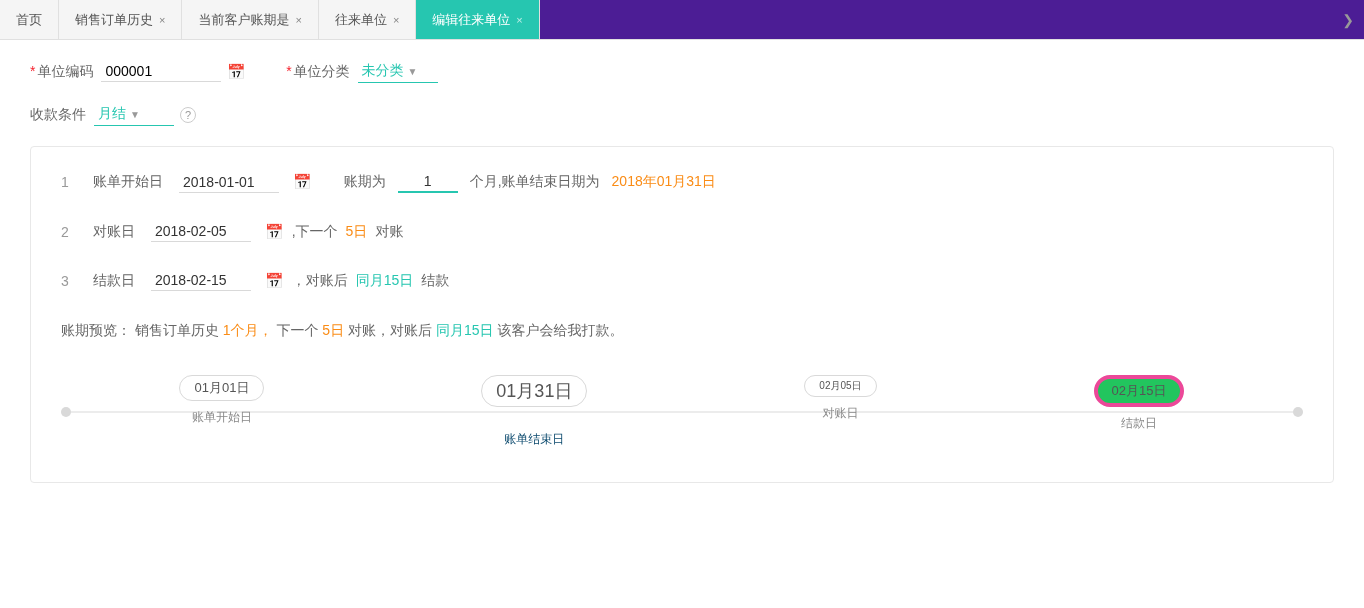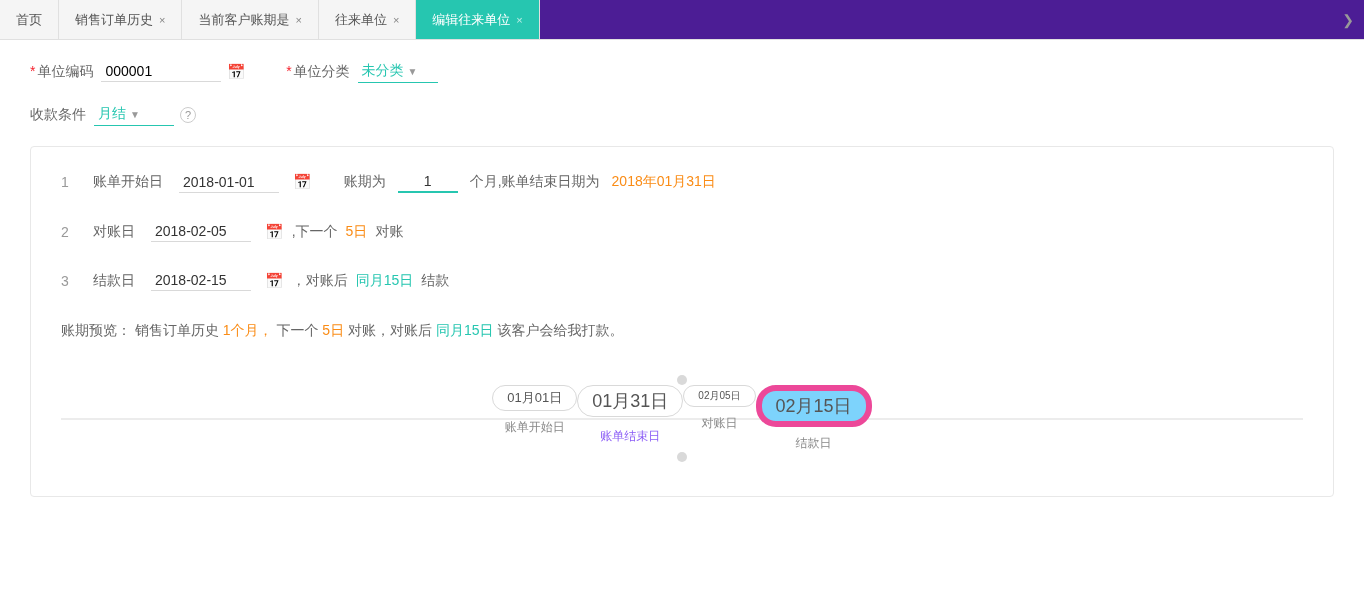--- a/index.html
+++ b/index.html
@@ -208,45 +208,45 @@
       <span>销售订单历史</span>
       <span class="highlight-orange">1个月，</span>
       <span>下一个</span>
       <span class="highlight-orange">5日</span>
       <span>对账，对账后</span>
       <span class="highlight-teal">同月15日</span>
       <span>该客户会给我打款。</span>
     </div>
 
     <div style="position: relative; padding: 10px 0;">
-      <div style="display: flex; align-items: center; position: relative; width: 100%; flex-direction: column;">
+      <div style="display: flex; align-items: center; position: relative; width: 100%;">
 
         <div style="position: absolute; top: 50%; left: 0; right: 0; height: 1px; background: #d9d9d9; z-index: 0; transform: translateY(-50%);"></div>
 
         <div style="width:10px;height:10px;border-radius:50%;background:#d9d9d9;z-index:1;flex-shrink:0;"></div>
 
         <div style="flex:1;display:flex;justify-content:space-around;z-index:1;">
 
           <div style="display:flex;flex-direction:column;align-items:center;">
             <div style="border:1px solid #d9d9d9;border-radius:20px;padding:3px 14px;font-size:13px;color:#555;background:#fff;">01月01日</div>
             <div style="margin-top:8px;color:#888;font-size:12px;">账单开始日</div>
           </div>
 
           <div style="display:flex;flex-direction:column;align-items:center;">
             <div style="border:1px solid #d9d9d9;border-radius:20px;padding:3px 14px;font-size:18px;color:#555;background:#fff;">01月31日</div>
-            <div style="margin-top:11px;color:#8b5cf6;font-size:12px;">账单结束日</div>
+            <div style="margin-top:24px;color:#0c4a6e;font-size:12px;">账单结束日</div>
           </div>
 
           <div style="display:flex;flex-direction:column;align-items:center;">
             <div style="border:1px solid #d9d9d9;border-radius:20px;padding:3px 14px;font-size:10px;color:#555;background:#fff;">02月05日</div>
             <div style="margin-top:8px;color:#888;font-size:12px;">对账日</div>
           </div>
 
           <div style="display:flex;flex-direction:column;align-items:center;">
-            <div style="border:6px solid #ec4899;border-radius:20px;padding:3px 14px;font-size:18px;color:#555;background:#7dd3fc;">02月15日</div>
+            <div style="border:4px solid #ec4899;border-radius:20px;padding:3px 14px;font-size:13px;color:#555;background:#22c55e;">02月15日</div>
             <div style="margin-top:8px;color:#888;font-size:12px;">结款日</div>
           </div>
         </div>
 
         <div style="width:10px;height:10px;border-radius:50%;background:#d9d9d9;z-index:1;flex-shrink:0;"></div>
       </div>
     </div>
 
   </div>
 

